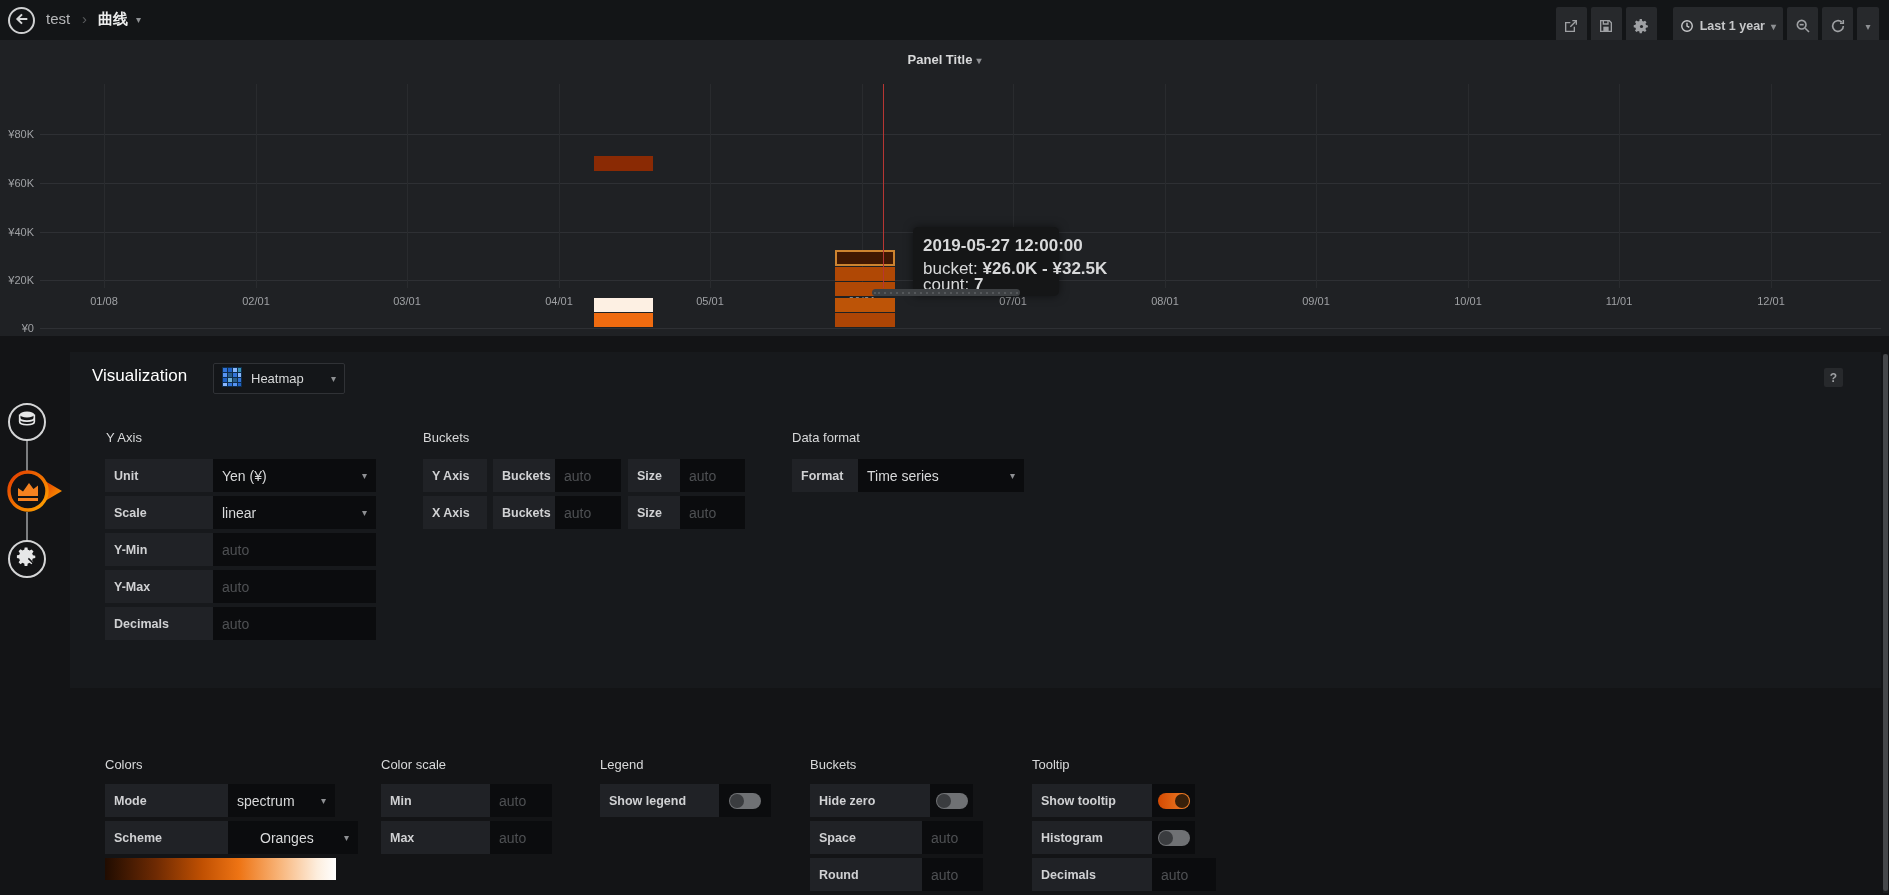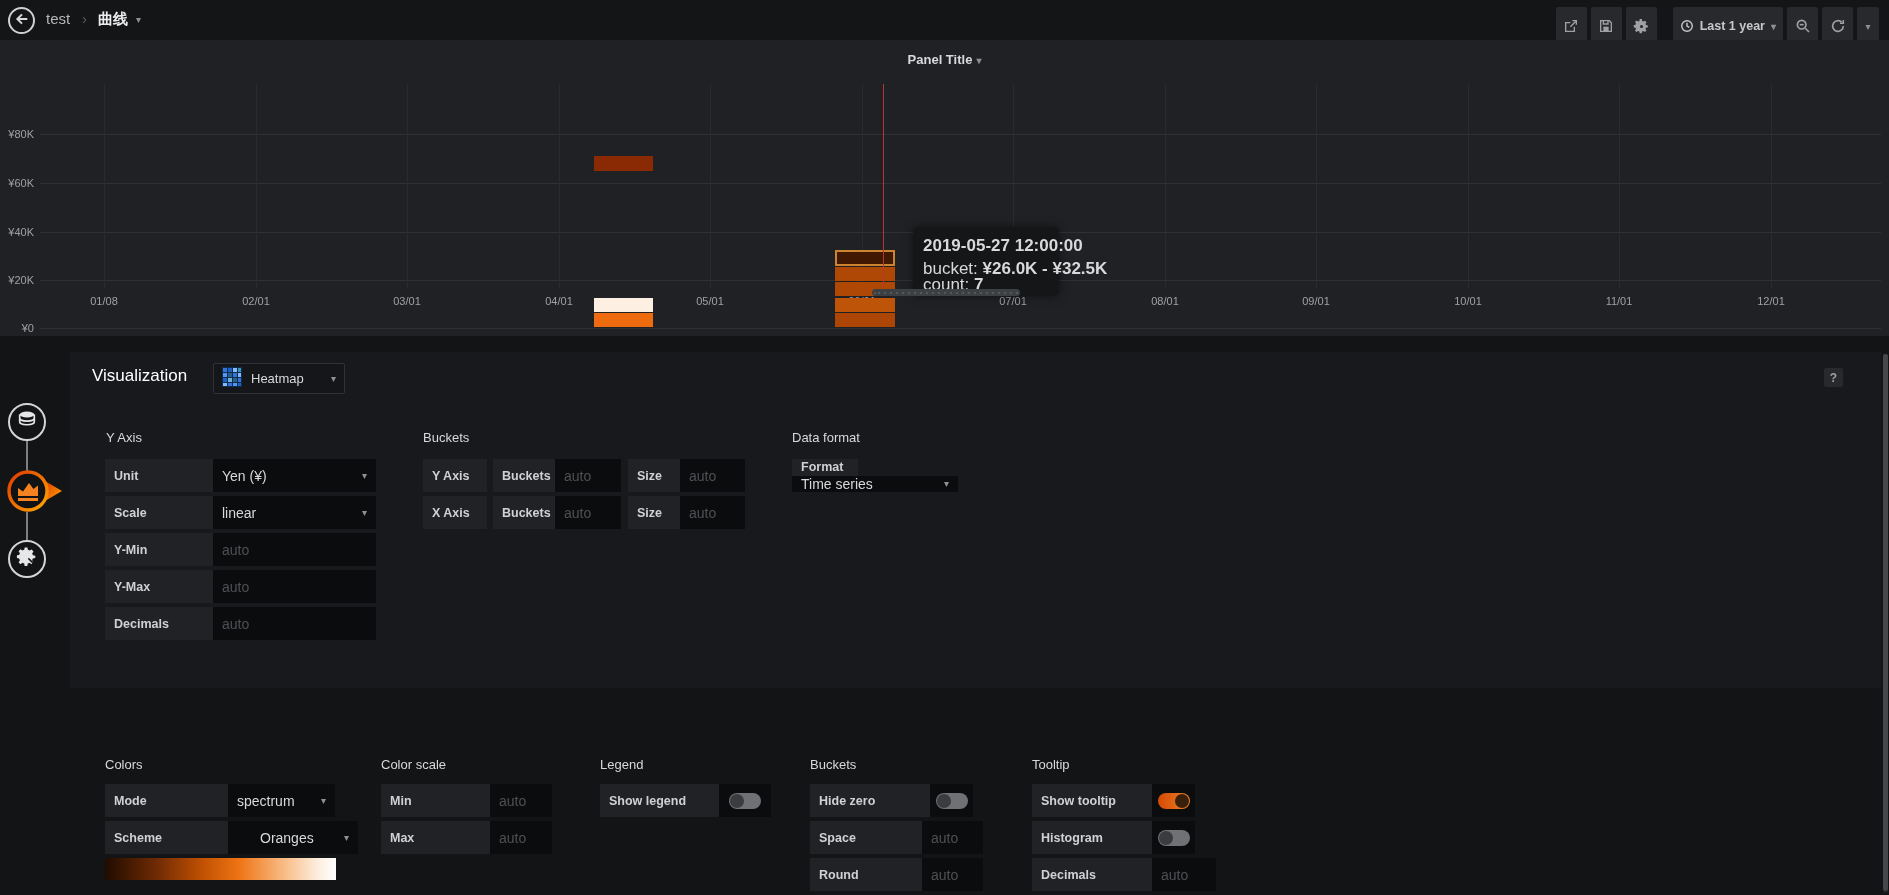--- a/index.html
+++ b/index.html
@@ -355,21 +355,21 @@
     <span class="f-label" style="width:64px;">X Axis</span>
     <span style="width:6px;"></span>
     <span class="f-label" style="width:62px;">Buckets</span>
     <input class="f-input" style="width: 66px;" placeholder="auto">
     <span style="width:7px;"></span>
     <span class="f-label" style="width:52px;">Size</span>
     <input class="f-input" style="width: 65px;" placeholder="auto">
   </div>
 
   <div class="group-heading" style="left:792px; top:430px;">Data format</div>
-  <div class="form-row" style="left:792px; top:459px;flex-direction:column;">
+  <div class="form-row" style="left:792px; top:459px;">
     <span class="f-label" style="width:66px;">Format</span>
     <div class="f-select" style="width:166px;">
       <span class="val">Time series</span>
         <span class="caret">▾</span>
     </div>
   </div>
 
 
   <div class="group-heading" style="left:105px; top:757px;">Colors</div>
   <div class="form-row" style="left:105px; top:784px;">

